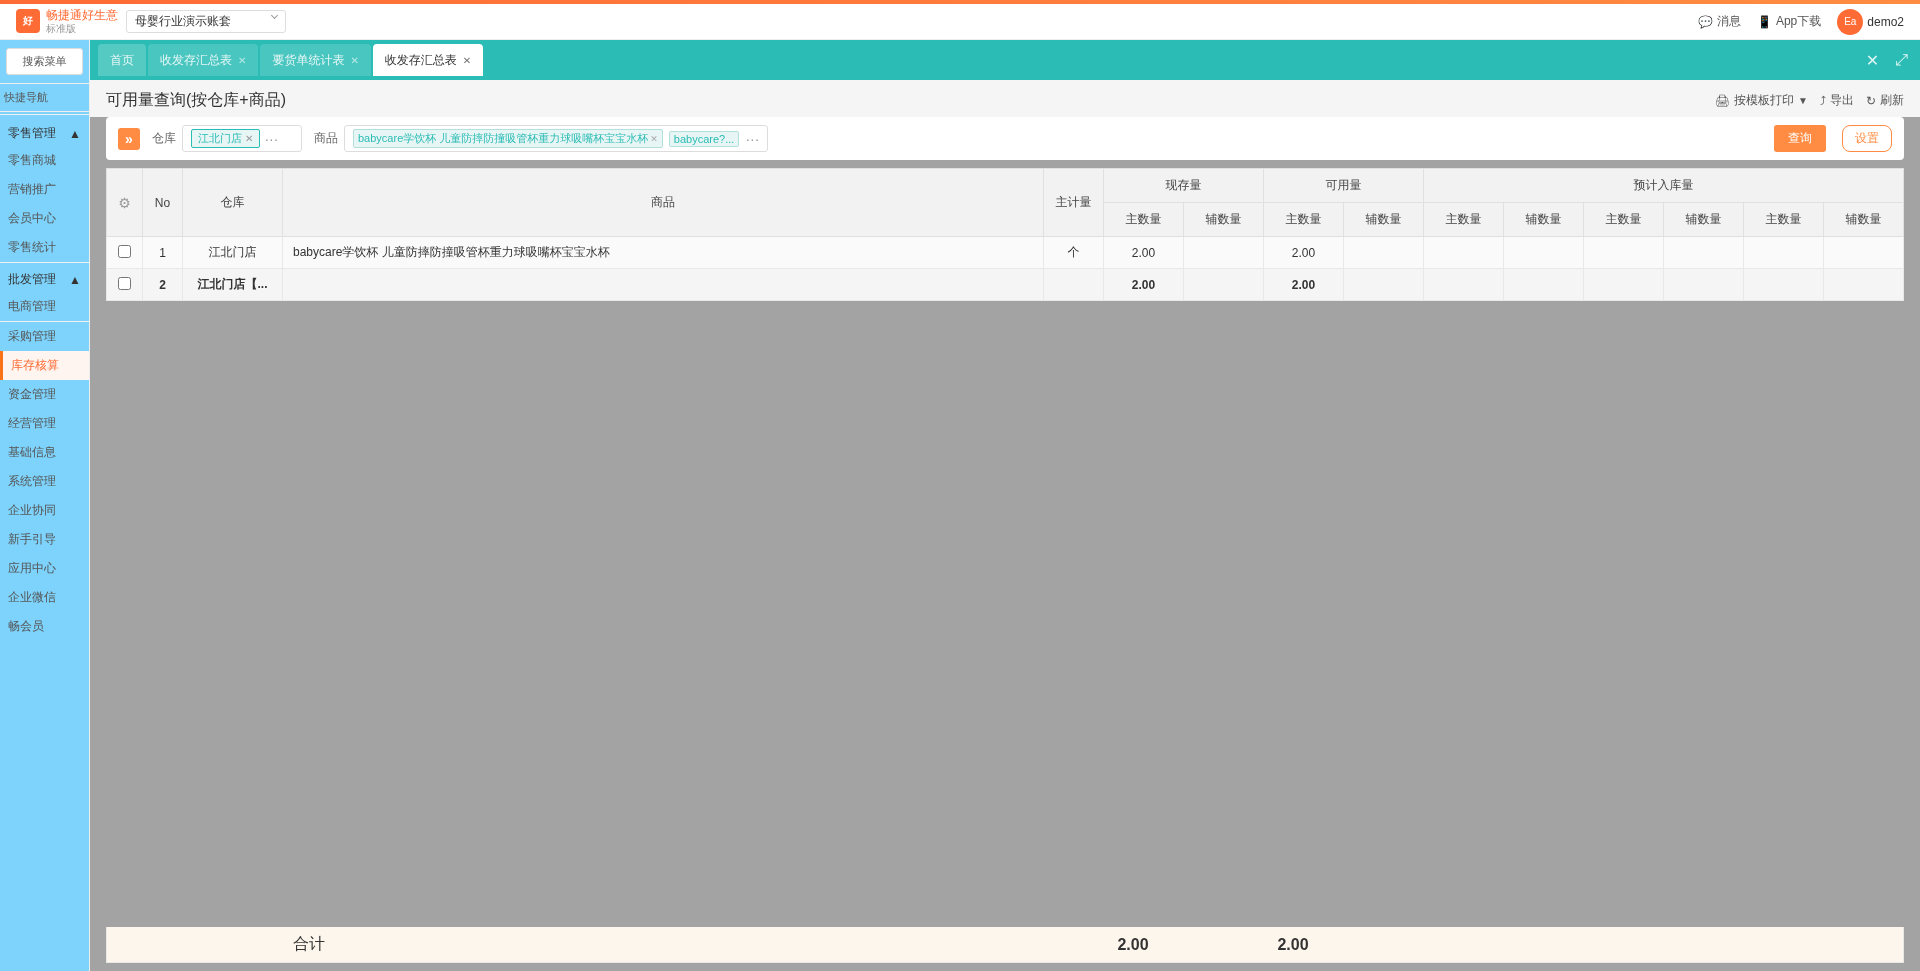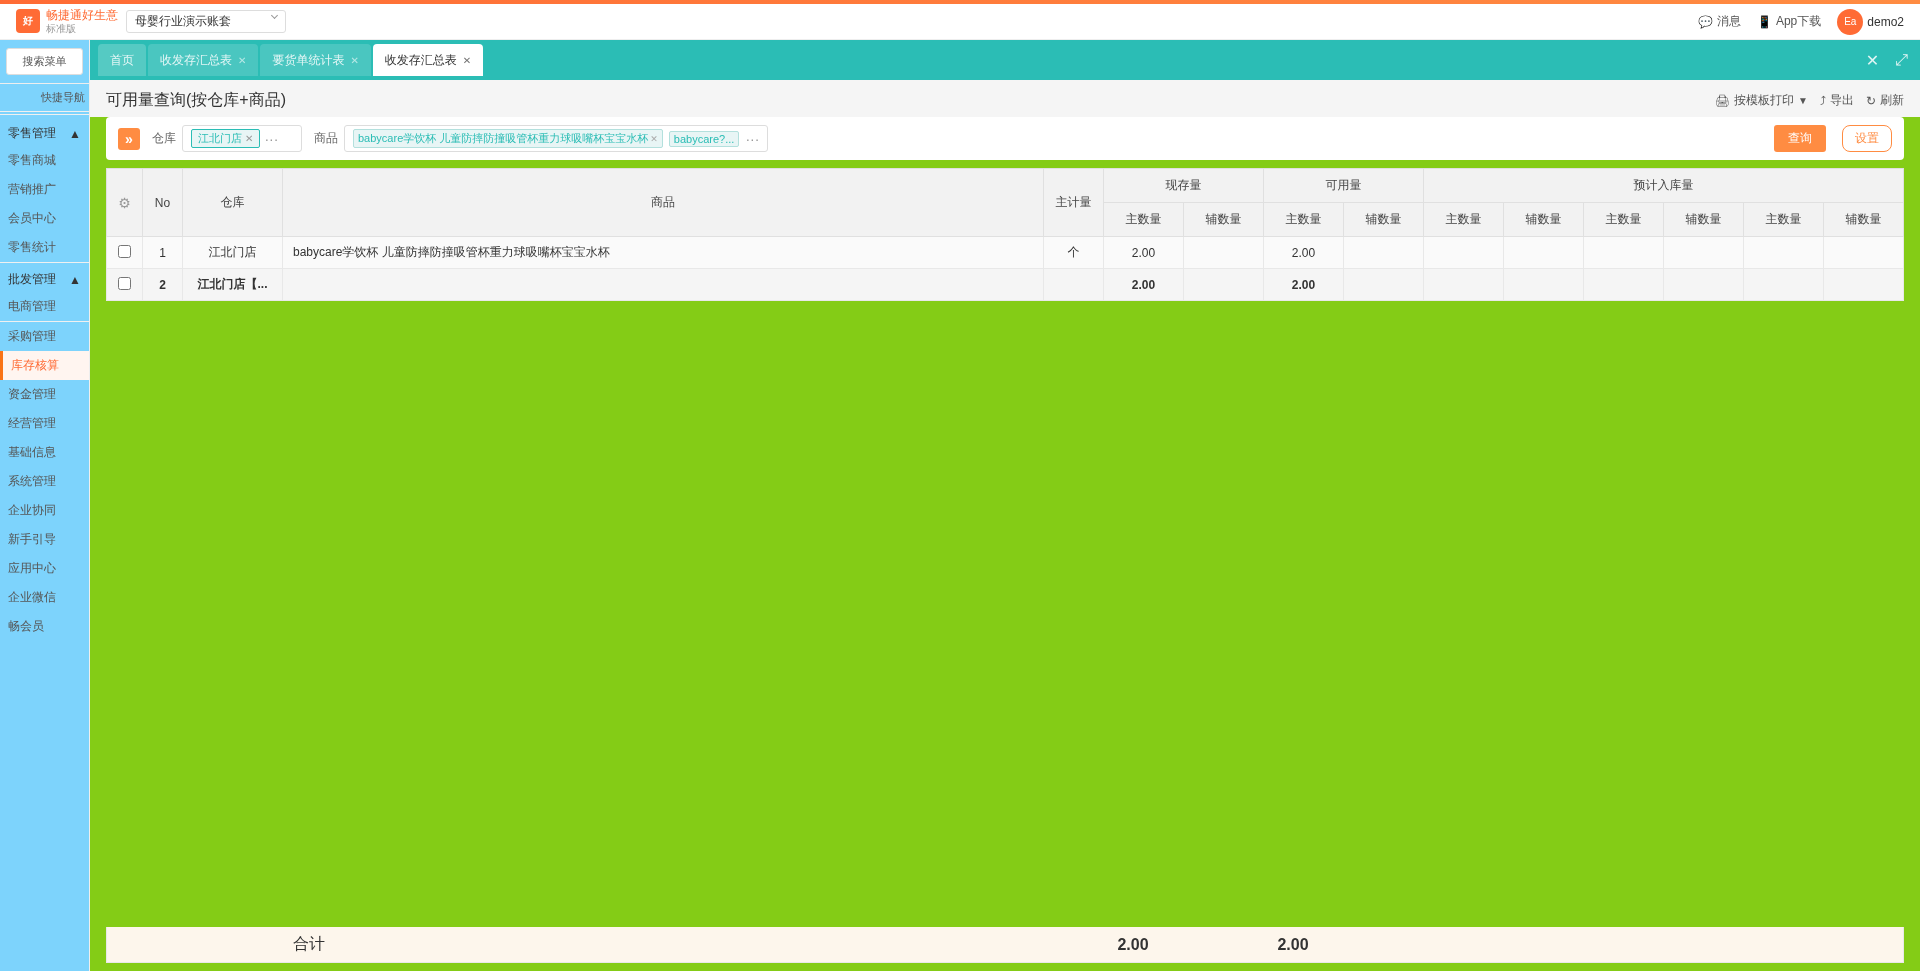--- a/index.html
+++ b/index.html
@@ -19,42 +19,42 @@
     .avatar { width: 26px; height: 26px; background: #ff6b35; border-radius: 50%; overflow: hidden; display: flex; align-items: center; justify-content: center; color: #fff; font-size: 10px; }
     .user-name { font-size: 12px; color: #333; cursor: pointer; }
 
     
     .main-layout { display: flex; flex: 1; overflow: hidden; }
 
     
     .sidebar { width: 90px; background: #7dd3fc; border-right: 1px solid #eee; display: flex; flex-direction: column; flex-shrink: 0; overflow-y: auto; }
     .sidebar-search { padding: 8px 6px; border-bottom: 1px solid #eee; }
     .sidebar-search-btn { width: 100%; padding: 5px; background: #fff; border: 1px solid #ddd; border-radius: 3px; cursor: pointer; text-align: center; font-size: 11px; color: #555; }
-    .sidebar-nav-btn { padding: 6px 4px; border-bottom: 1px solid #f0f0f0; text-align: right; cursor: pointer; font-size: 11px; color: #555; }
+    .sidebar-nav-btn { padding: 6px 4px; border-bottom: 1px solid #f0f0f0; text-align: left; cursor: pointer; font-size: 11px; color: #555; }
     .sidebar-group { border-bottom: 1px solid #f0f0f0; }
     .sidebar-group-header { padding: 8px 8px 4px 8px; display: flex; align-items: center; justify-content: space-between; cursor: pointer; }
     .sidebar-group-header span { font-size: 12px; color: #333; font-weight: 500; }
     .sidebar-item { padding: 6px 8px; cursor: pointer; font-size: 12px; color: #555; }
     .sidebar-item.active { background: #fff5f0; color: #ff6b35; border-left: 3px solid #f97316; }
     .sidebar-divider { height: 1px; background: #f0f0f0; margin: 2px 0; }
 
     
     .content-area { flex: 1; display: flex; flex-direction: column; overflow: hidden; }
 
     
     .tab-bar { height: 40px; background: #2bbdb5; display: flex; align-items: center; padding: 0 8px; gap: 2px; flex-shrink: 0; }
     .tab { display: flex; align-items: center; gap: 6px; padding: 0 12px; height: 32px; border-radius: 4px 4px 0 0; cursor: pointer; font-size: 12px; color: rgba(255,255,255,0.85); background: rgba(255,255,255,0.15); }
     .tab.active { background: #fff; color: #333; }
     .tab.home { background: rgba(255,255,255,0.2); }
     .tab-close { font-size: 10px; color: inherit; cursor: pointer; opacity: 0.7; }
     .tab-bar-actions { margin-left: auto; display: flex; gap: 8px; }
     .tab-bar-btn { color: rgba(255,255,255,0.85); cursor: pointer; font-size: 16px; padding: 2px 4px; }
 
     
-    .page-content { flex: 1; background: #84cc16; overflow: hidden; display: flex; flex-direction: column; }
+    .page-content { flex: 1; background: #a3a3a3; overflow: hidden; display: flex; flex-direction: column; }
     .page-header { background: #f5f5f5; padding: 10px 16px 6px 16px; display: flex; align-items: center; justify-content: space-between; }
     .page-title { font-size: 16px; font-weight: 500; color: #333; }
     .page-header-actions { display: flex; align-items: center; gap: 12px; }
     .header-action-btn { display: flex; align-items: center; gap: 4px; cursor: pointer; color: #555; font-size: 12px; }
 
     
     .filter-bar { background: #fff; margin: 0 16px 8px 16px; border-radius: 4px; padding: 8px 12px; display: flex; align-items: center; gap: 12px; flex-shrink: 0; }
     .filter-expand-btn { width: 22px; height: 22px; background: #ff8c42; border-radius: 3px; display: flex; align-items: center; justify-content: center; cursor: pointer; flex-shrink: 0; }
     .filter-expand-btn span { color: #fff; font-size: 14px; font-weight: bold; }
     .filter-field { display: flex; align-items: center; gap: 6px; }

